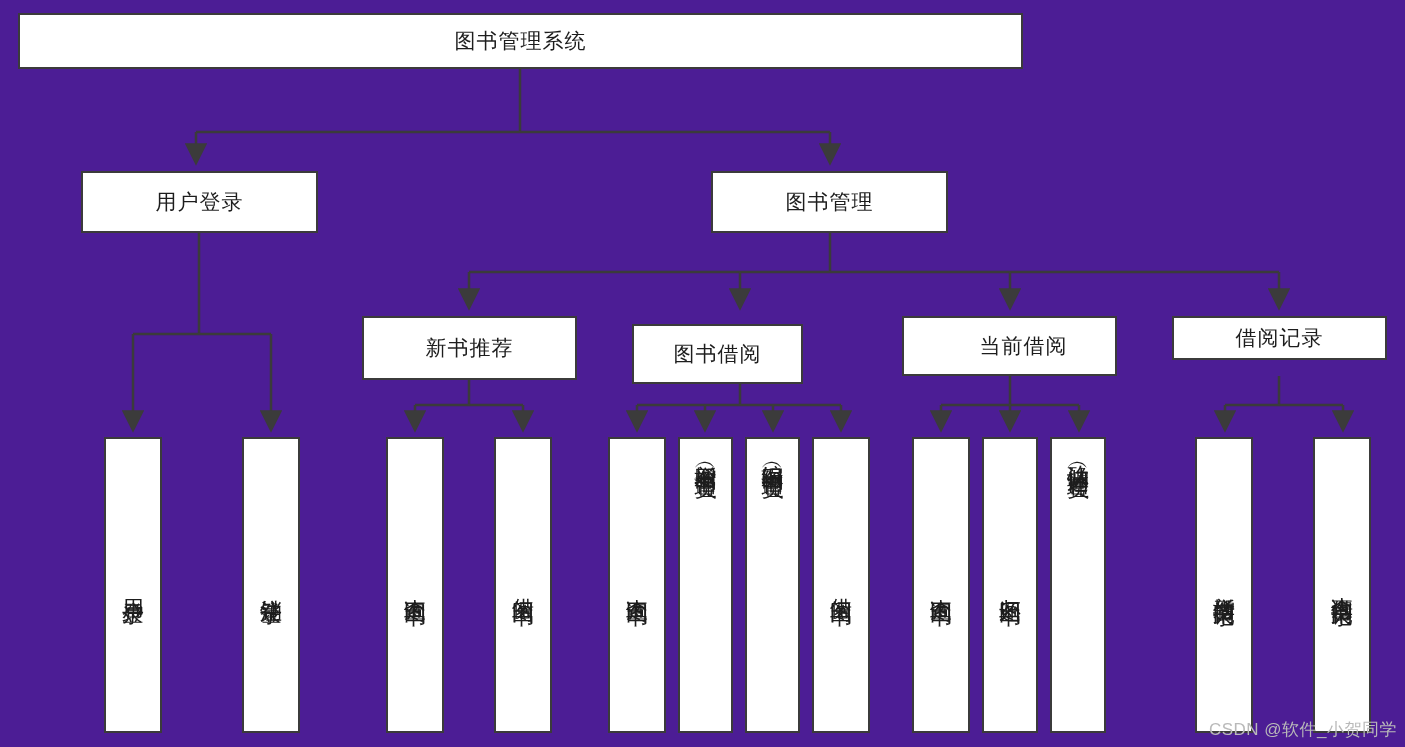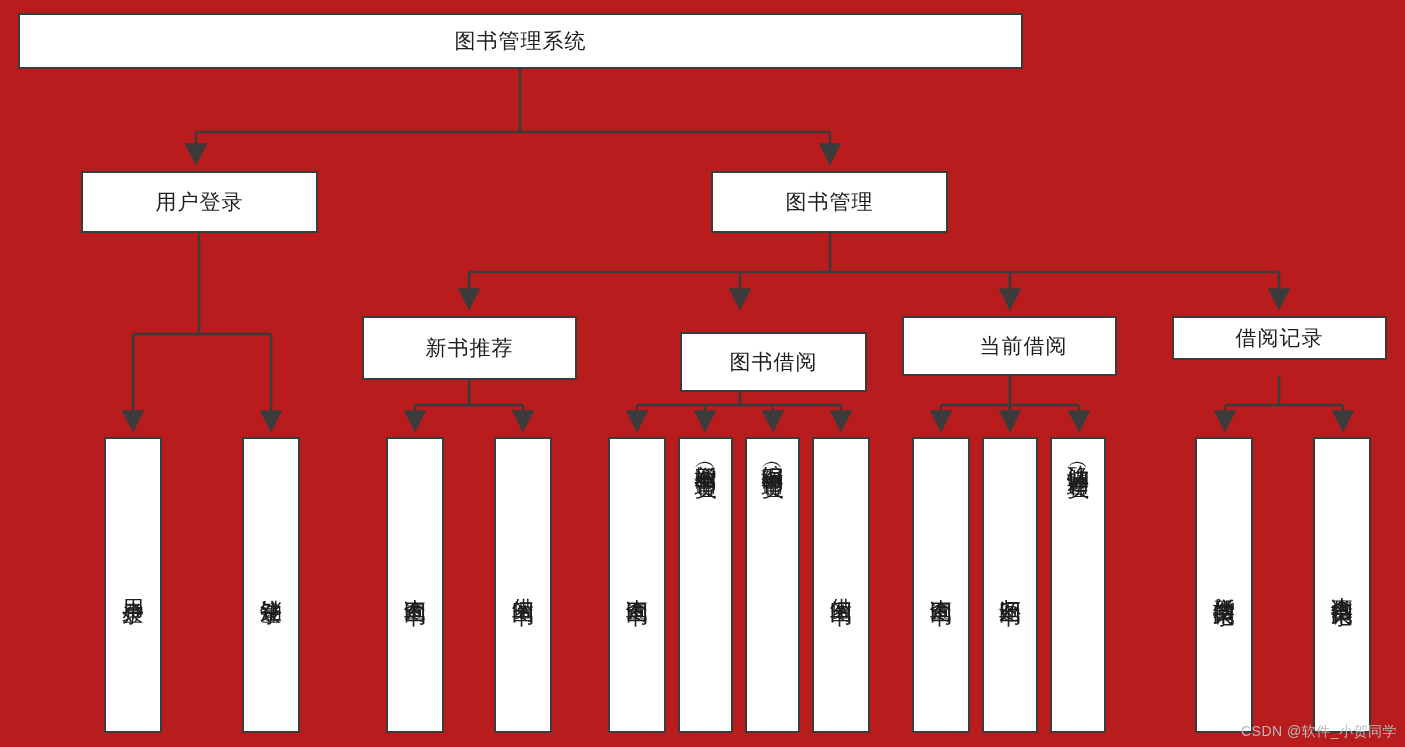--- a/index.html
+++ b/index.html
@@ -8,21 +8,21 @@
     padding: 0;
     background: #ffffff;
   }
   body {
     font-family: "Liberation Sans", "DejaVu Sans", sans-serif;
   }
   #diagram-canvas {
     position: relative;
     width: 1405px;
     height: 747px;
-    background: #b91c1c;
+    background: #4c1d95;
     overflow: hidden;
   }
   #edge-layer {
     position: absolute;
     left: 0;
     top: 0;
     width: 1405px;
     height: 747px;
   }
   .node {
@@ -56,21 +56,21 @@
     display: block;
   }
   .node-v.center-v {
     align-items: center;
     padding-top: 0;
   }
   #watermark {
     position: absolute;
     right: 8px;
     bottom: 6px;
-    font-size: 14px;
+    font-size: 17px;
     color: #b9b9b9;
     letter-spacing: 0.5px;
     white-space: nowrap;
     z-index: 5;
     font-family: "Liberation Sans", "DejaVu Sans", sans-serif;
   }
 </style>
 </head>
 <body>
 
@@ -133,21 +133,21 @@
   <div class="node node-h" style="left:81px; top:171px; width:237px; height:62px;">
     <span class="node-label">用户登录</span>
   </div>
   <div class="node node-h" style="left:711px; top:171px; width:237px; height:62px;text-align:right;">
     <span class="node-label">图书管理</span>
   </div>
 
   <div class="node node-h" style="left:362px; top:316px; width:215px; height:64px;">
     <span class="node-label">新书推荐</span>
   </div>
-  <div class="node node-h" style="left:632px; top:332px; width:187px; height:60px;margin-left:48px;">
+  <div class="node node-h" style="left:632px; top:324px; width:171px; height:60px;">
     <span class="node-label">图书借阅</span>
   </div>
   <div class="node node-h" style="left:902px; top:316px; width:215px; height:60px;padding-left:28px;">
     <span class="node-label">当前借阅</span>
   </div>
   <div class="node node-h" style="left:1172px; top:316px; width:215px; height:44px;">
     <span class="node-label">借阅记录</span>
   </div>
 
   <div class="node node-v center-v" style="left:104px; top:437px; width:58px; height:296px;">

